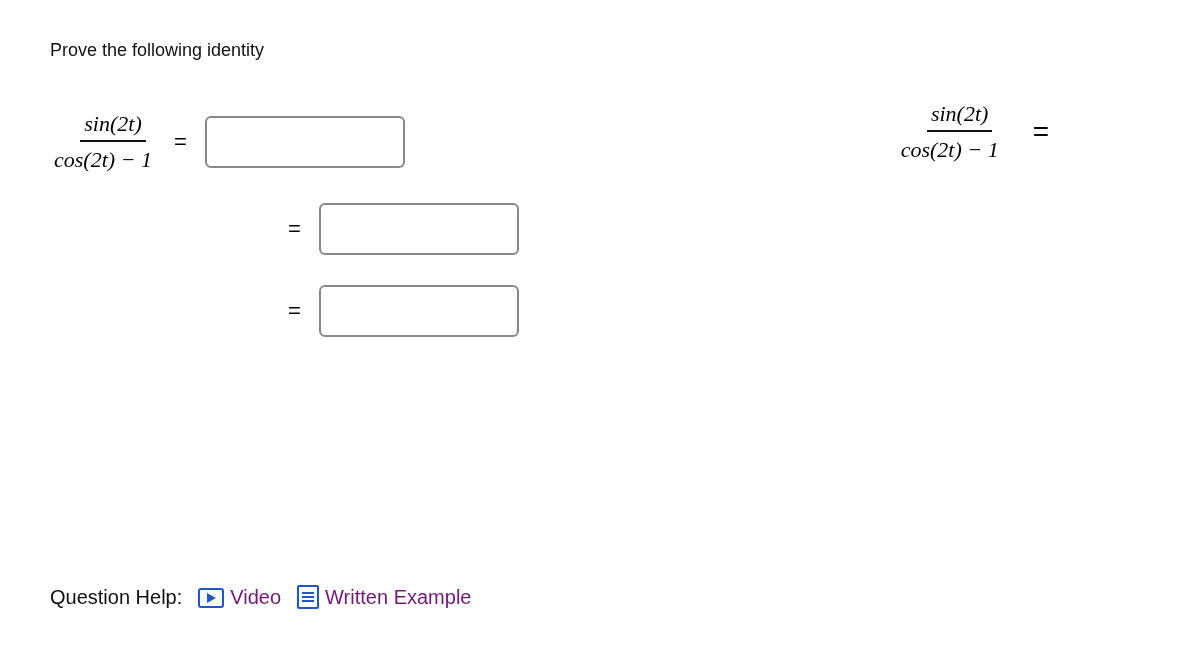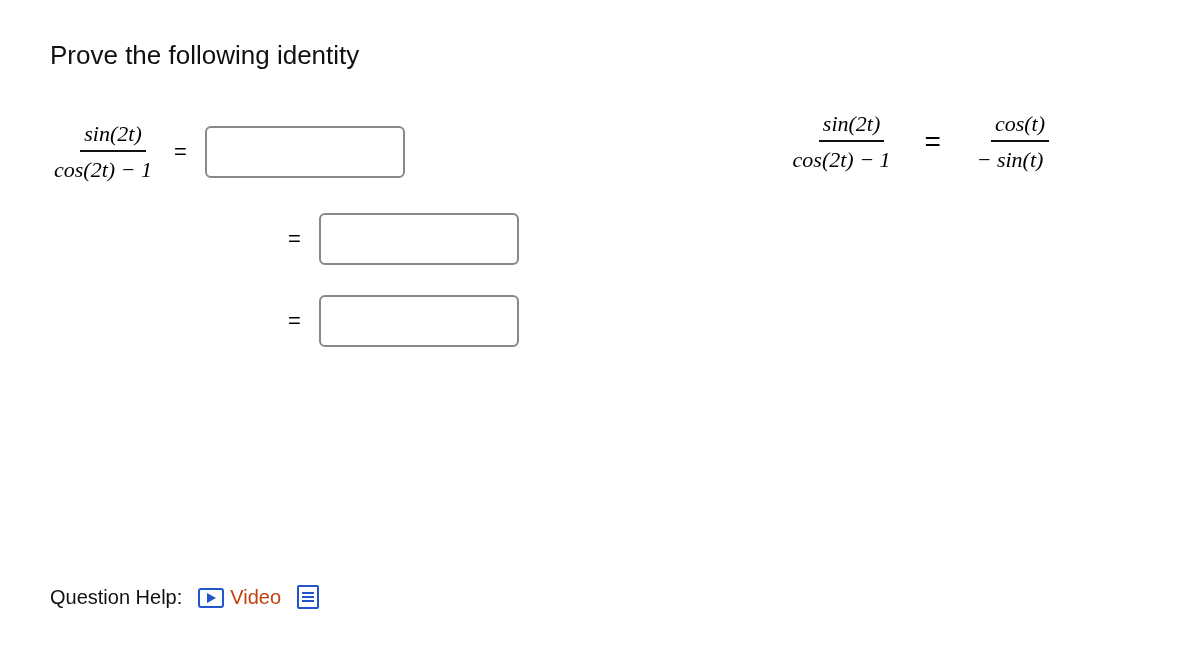--- a/index.html
+++ b/index.html
@@ -13,21 +13,21 @@
     }
 
     .page-container {
       padding: 40px 50px;
       width: 100%;
       height: 100%;
       position: relative;
     }
 
     .title {
-      font-size: 26px;
+      font-size: 18px;
       font-family: Arial, sans-serif;
       font-weight: normal;
       color: #111;
       margin-bottom: 30px;
     }
 
     .main-content {
       display: flex;
       flex-direction: row;
       align-items: flex-start;
@@ -115,21 +115,21 @@
       gap: 16px;
       font-family: Arial, sans-serif;
       font-size: 20px;
       color: #111;
     }
 
     .help-link {
       display: flex;
       align-items: center;
       gap: 6px;
-      color: #c2410c;
+      color: #701a75;
       cursor: pointer;
       font-size: 20px;
       text-decoration: none;
     }
 
     .video-icon {
       display: inline-flex;
       align-items: center;
       justify-content: center;
       width: 26px;
@@ -215,24 +215,20 @@
 
     </div>
 
     <div class="right-section">
       <div class="identity-display">
         <div class="fraction">
           <div class="numerator italic">sin(2<i>t</i>)</div>
           <div class="denominator italic">cos(2<i>t</i>) − 1</div>
         </div>
         <span class="big-equals">=</span>
-        <div class="fraction">
-          <div class="numerator italic">cos(<i>t</i>)</div>
-          <div class="denominator italic">− sin(<i>t</i>)</div>
-        </div>
       </div>
     </div>
 
   </div>
 
   <div class="question-help">
     <span>Question Help:</span>
 
     <a class="help-link" href="#">
       <span class="video-icon">
@@ -242,16 +238,17 @@
     </a>
 
     <a class="help-link" href="#">
       <span class="written-icon">
         <span class="written-lines">
           <span></span>
           <span></span>
           <span></span>
         </span>
       </span>
+      <span>Written Example</span>
     </a>
   </div>
 
 </div>
 
 </body></html>

